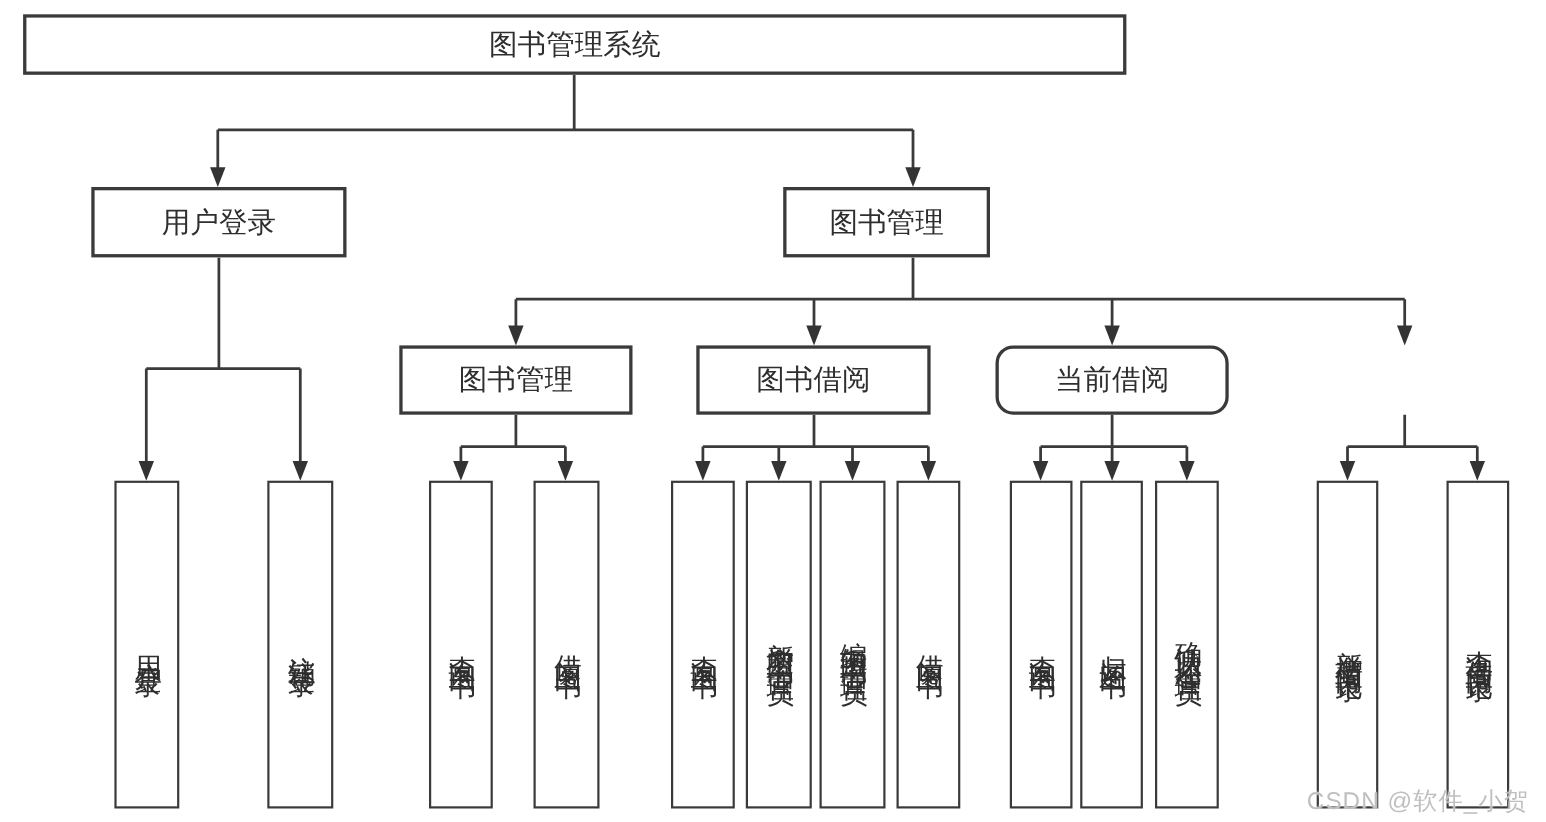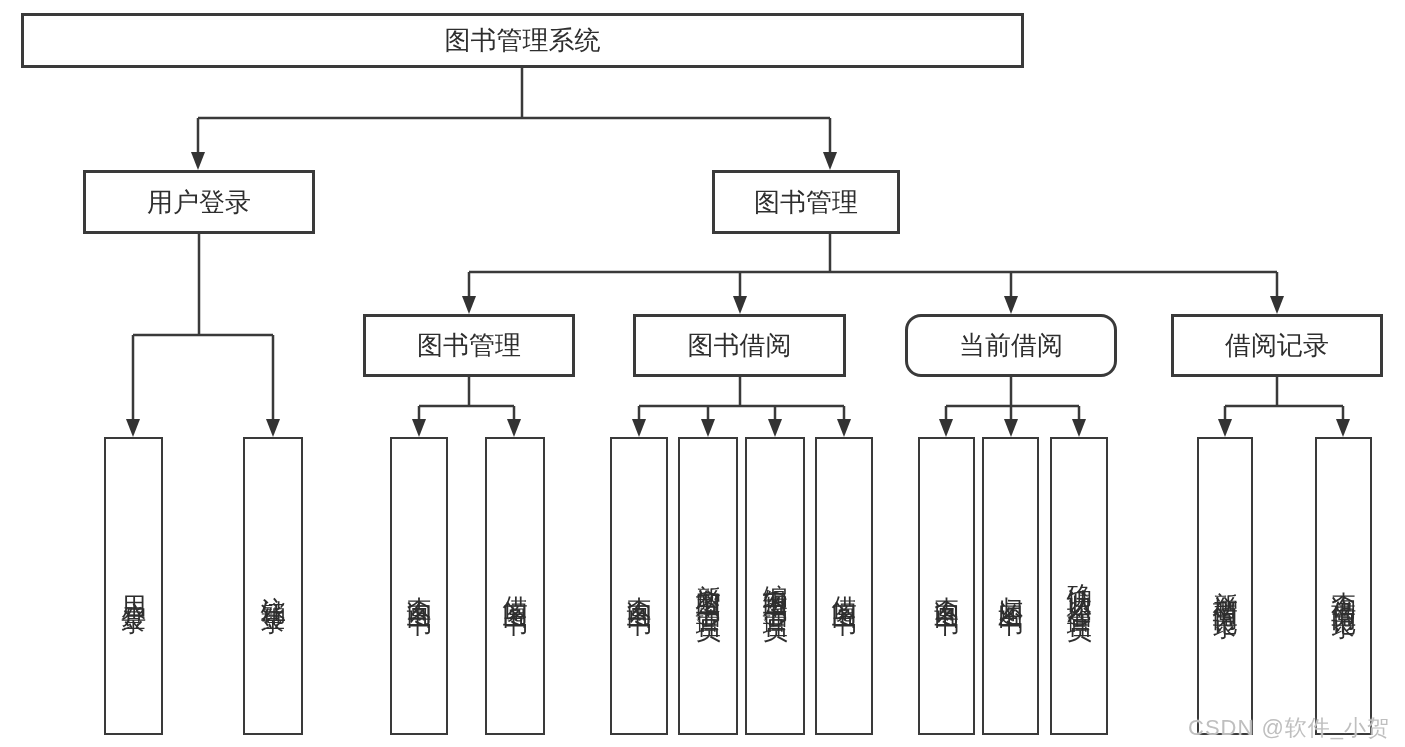--- a/index.html
+++ b/index.html
@@ -80,23 +80,20 @@
 
   <div class="node" style="left:363px; top:314px; width:212px; height:63px;">
     <span>图书管理</span>
   </div>
   <div class="node" style="left:633px; top:314px; width:213px; height:63px;">
     <span>图书借阅</span>
   </div>
   <div class="node" style="left:905px; top:314px; width:212px; height:63px;border-radius:16px;">
     <span>当前借阅</span>
   </div>
-  <div class="node" style="left:1171px; top:314px; width:212px; height:63px;">
-    <span>借阅记录</span>
-  </div>
 
   <div class="node leaf" style="left:104px; width:59px;">
     <span>用户登录</span>
   </div>
   <div class="node leaf" style="left:243px; width:60px;">
     <span>注销登录</span>
   </div>
 
   <div class="node leaf" style="left:390px; width:58px;">
     <span>查询图书</span>

